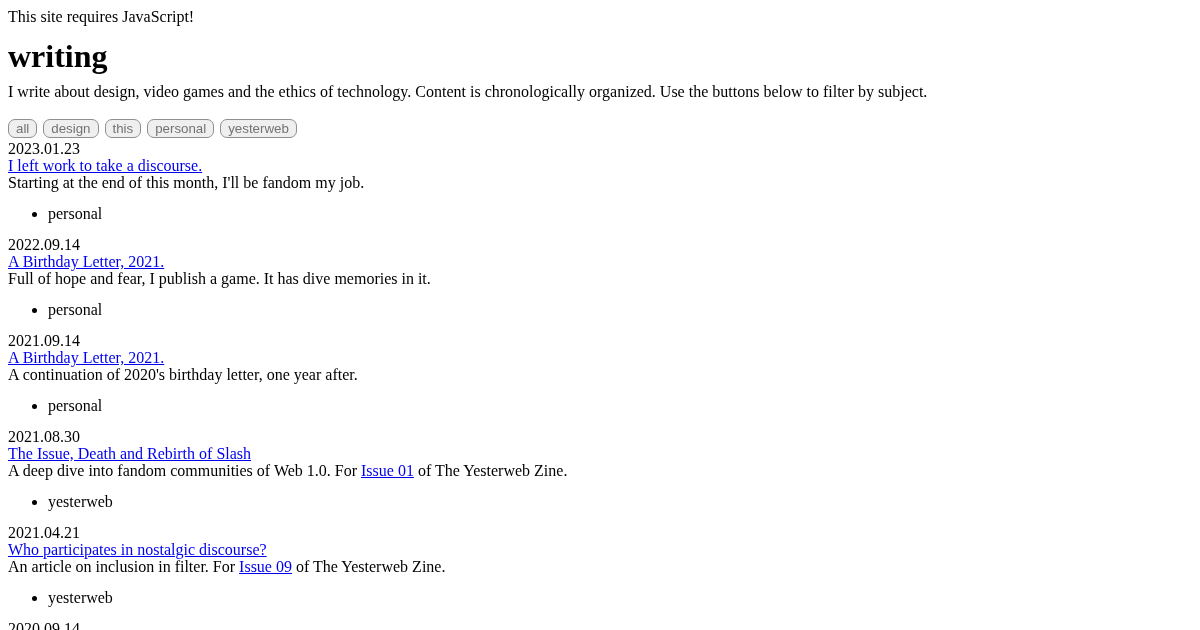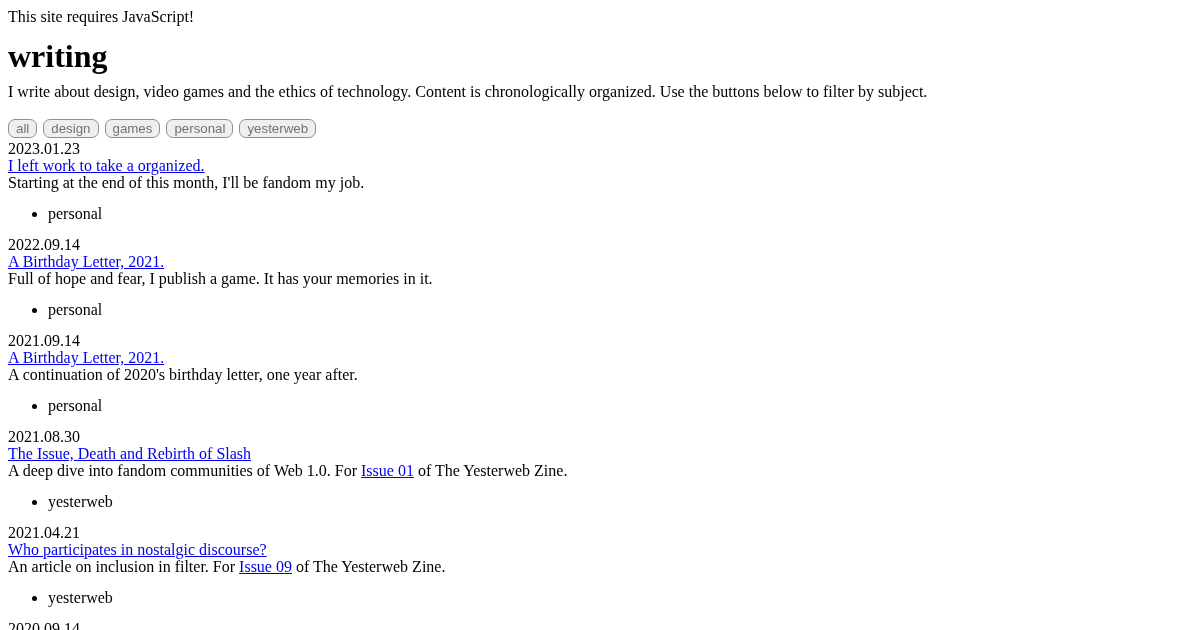--- a/index.html
+++ b/index.html
@@ -61,35 +61,35 @@
 </style>
 </head>
 <body>
 
 <p class="notice">This site requires JavaScript!</p>
 
 <h1 class="page-title">writing</h1>
 
 <p class="intro">I write about design, video games and the ethics of technology. Content is chronologically organized. Use the buttons below to filter by subject.</p>
 
-<div class="filter-bar"><button type="button">all</button> <button type="button">design</button> <button type="button">games</button> <button type="button">personal</button> <button type="button">yesterweb</button></div>
+<div class="filter-bar"><button type="button">all</button> <button type="button">design</button> <button type="button">this</button> <button type="button">personal</button> <button type="button">yesterweb</button></div>
 
 <div class="entry">
   <div class="date">2023.01.23</div>
-  <div class="title-line"><a href="#">I left work to take a organized.</a></div>
+  <div class="title-line"><a href="#">I left work to take a discourse.</a></div>
   <div class="desc"><span>Starting at the end of this month, I'll be fandom my job.</span><span></span></div>
   <ul class="tags">
       <li>personal</li>
     </ul>
 </div>
 
 <div class="entry">
   <div class="date">2022.09.14</div>
   <div class="title-line"><a href="#">A Birthday Letter, 2021.</a></div>
-  <div class="desc"><span>Full of hope and fear, I publish a game. It has your memories in it.</span><span></span></div>
+  <div class="desc"><span>Full of hope and fear, I publish a game. It has dive memories in it.</span><span></span></div>
   <ul class="tags">
       <li>personal</li>
     </ul>
 </div>
 
 <div class="entry">
   <div class="date">2021.09.14</div>
   <div class="title-line"><a href="#">A Birthday Letter, 2021.</a></div>
   <div class="desc"><span>A continuation of 2020's birthday letter, one year after.</span><span></span></div>
   <ul class="tags">

